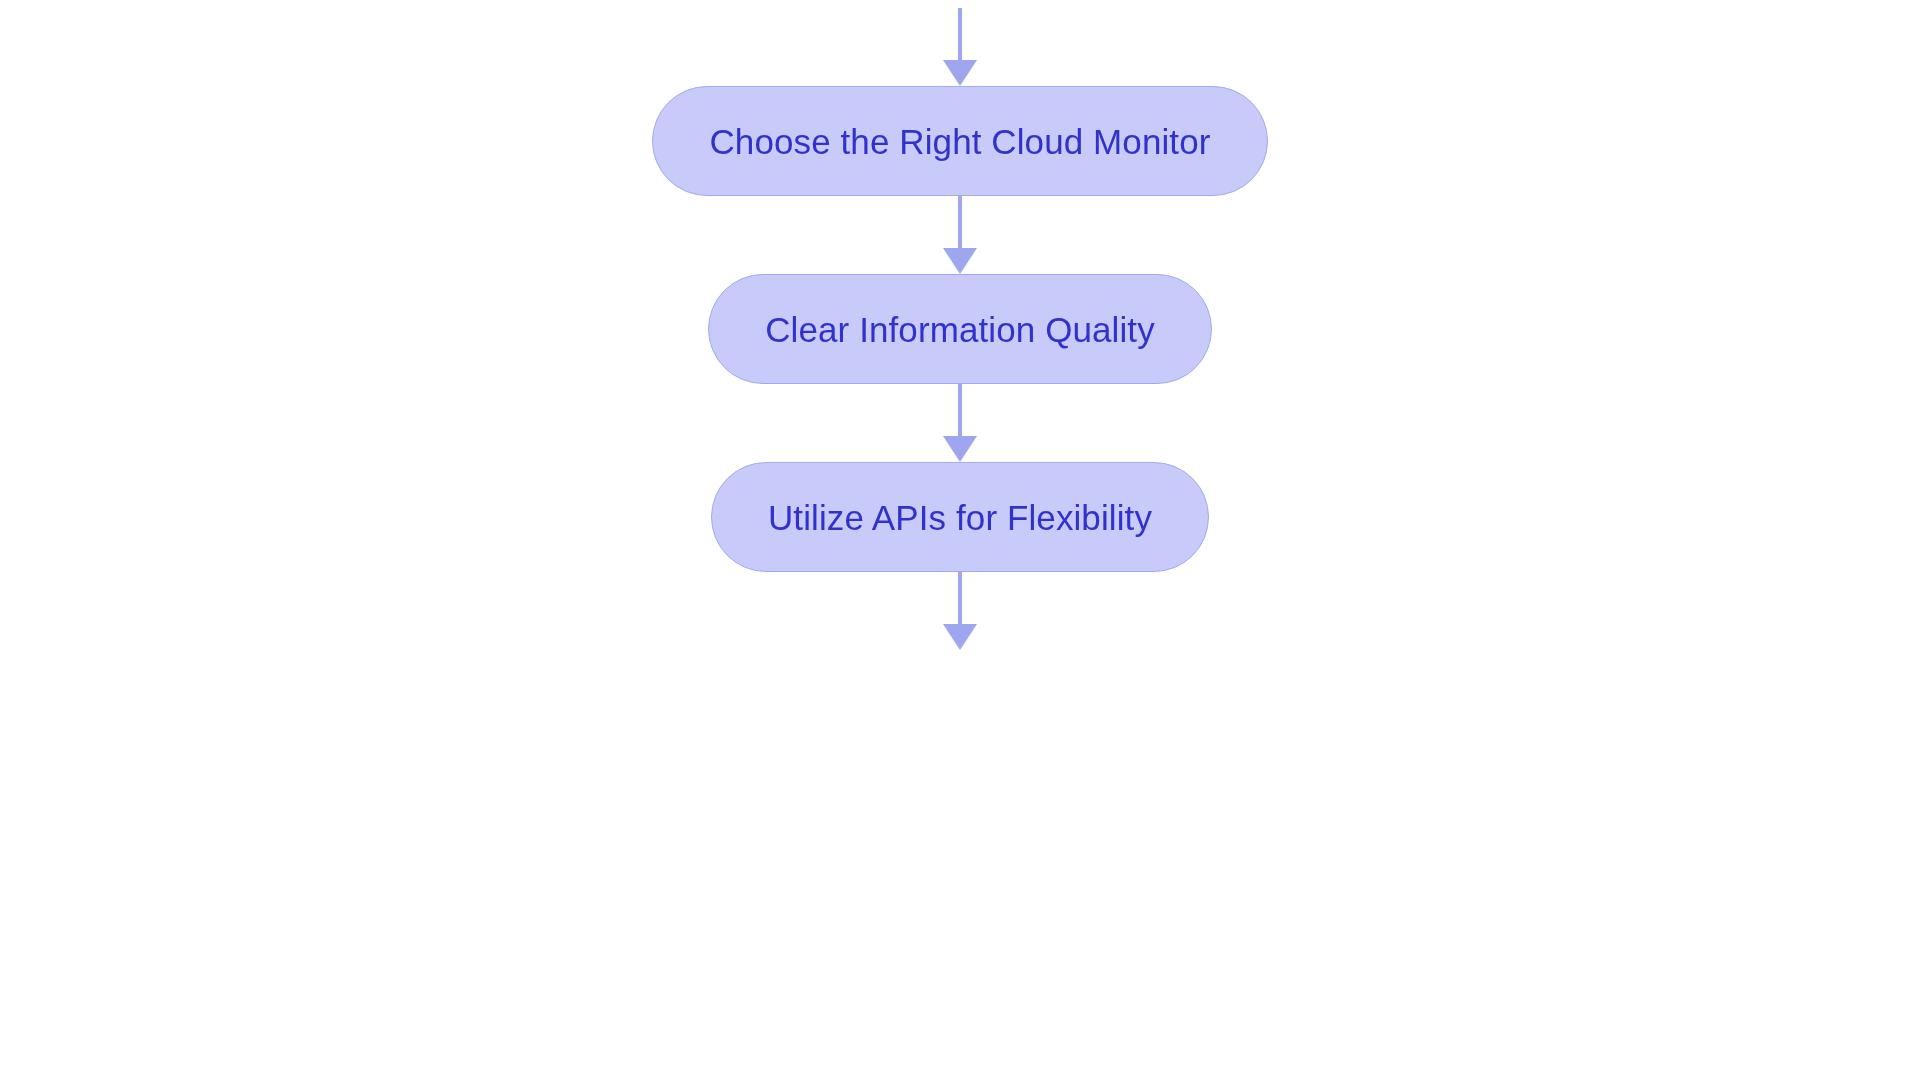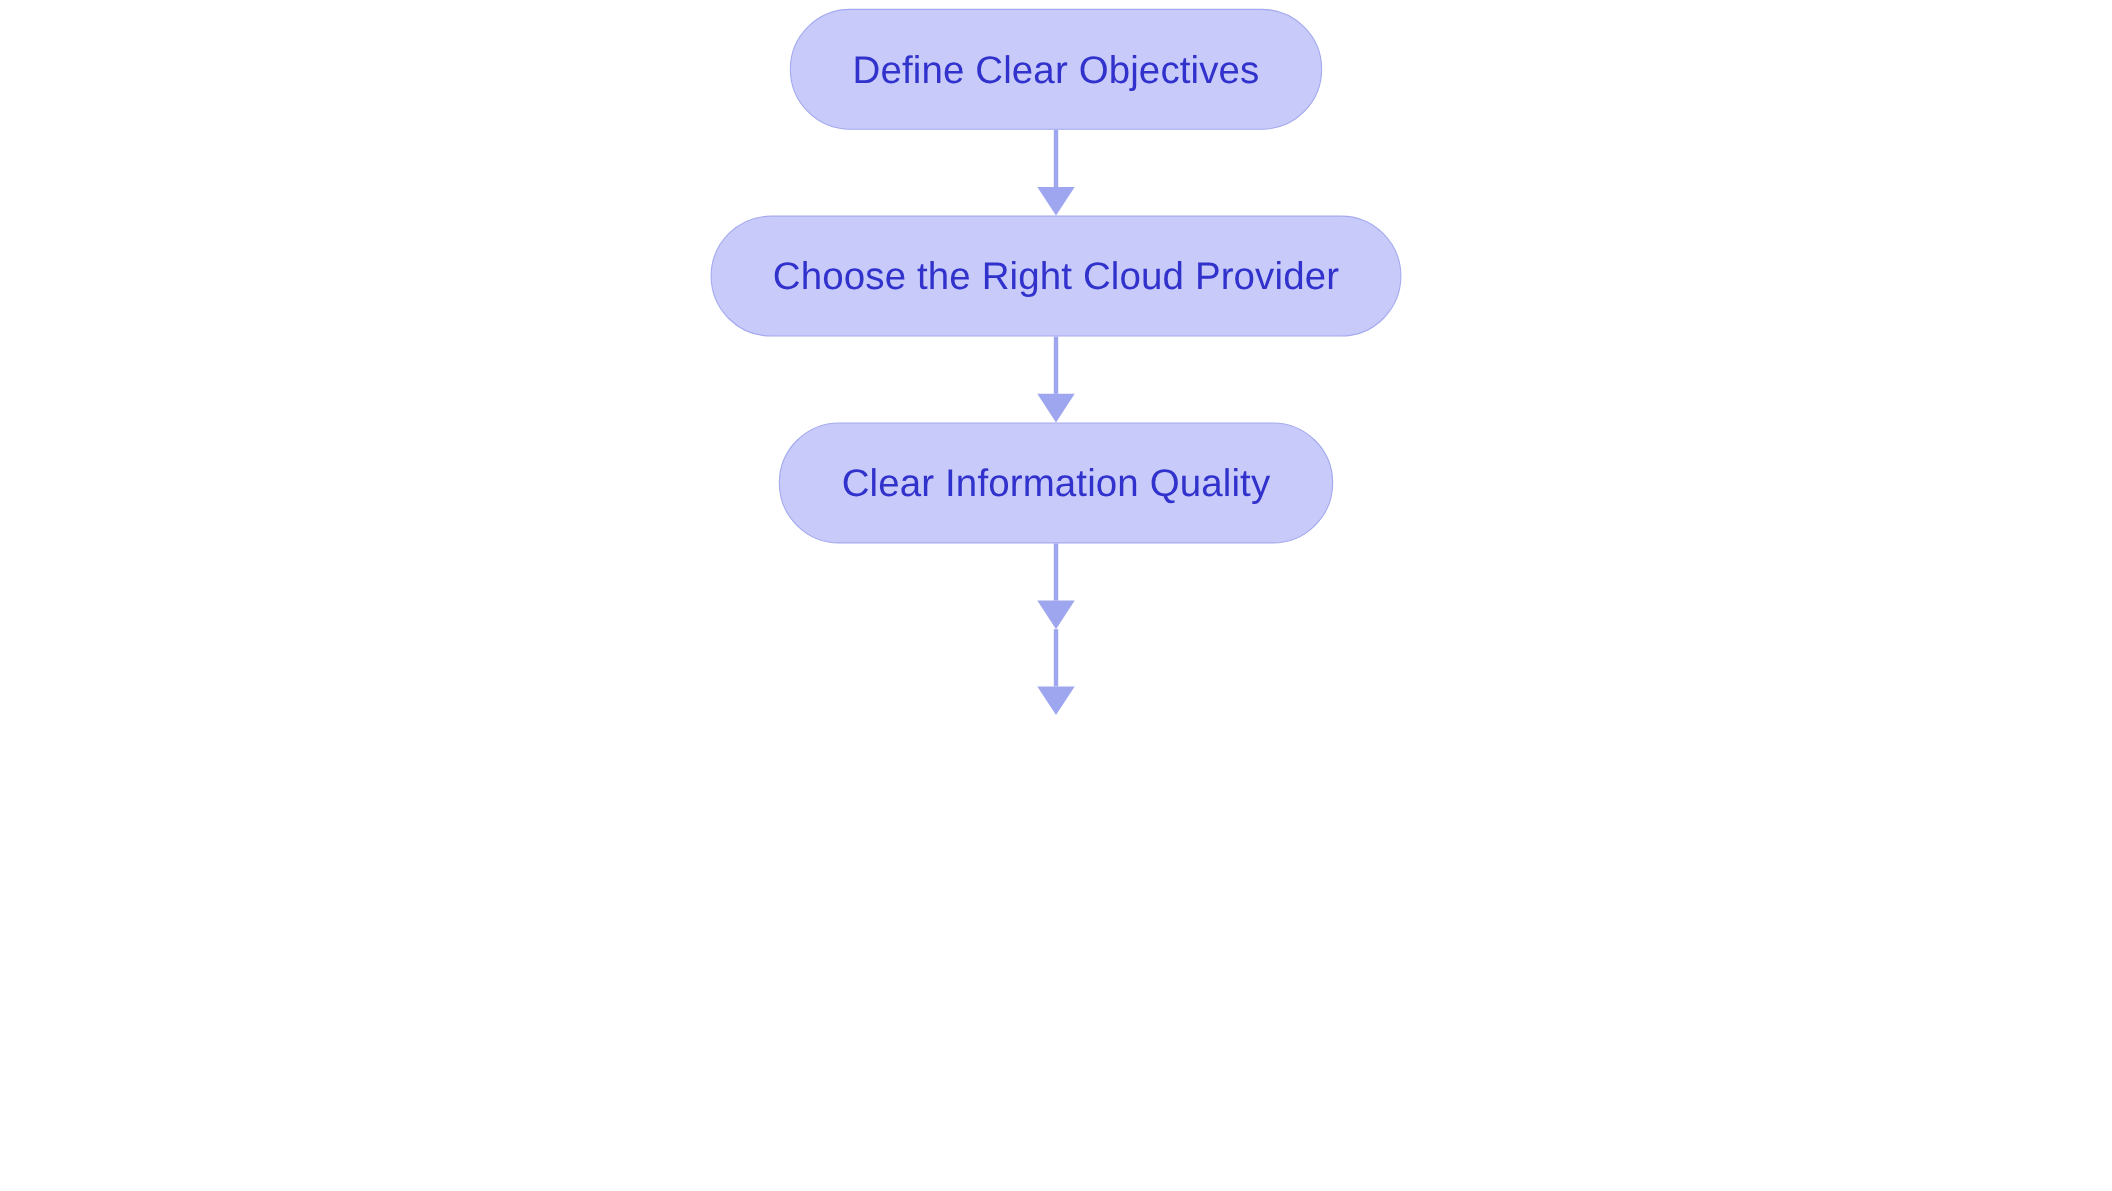--- a/index.html
+++ b/index.html
@@ -84,47 +84,47 @@
     border-right: 17px solid transparent;
     border-top: 26px solid #9ea6ef;
   }
 </style>
 </head>
 <body>
 
 <div id="flowchart-canvas">
   <div class="flow-column">
 
-    <div class="node">
-      <span class="node-label">Define Clear Objectives</span>
-    </div>
 
     <div class="connector">
       <div class="connector-line"></div>
       <div class="connector-head"></div>
     </div>
 
     <div class="node">
-      <span class="node-label">Choose the Right Cloud Provider</span>
+      <span class="node-label">Choose the Right Cloud Monitor</span>
     </div>
 
     <div class="connector">
       <div class="connector-line"></div>
       <div class="connector-head"></div>
     </div>
 
     <div class="node">
       <span class="node-label">Clear Information Quality</span>
     </div>
 
     <div class="connector">
       <div class="connector-line"></div>
       <div class="connector-head"></div>
     </div>
 
+    <div class="node">
+      <span class="node-label">Utilize APIs for Flexibility</span>
+    </div>
 
     <div class="connector">
       <div class="connector-line"></div>
       <div class="connector-head"></div>
     </div>
 
 
   </div>
 </div>
 

